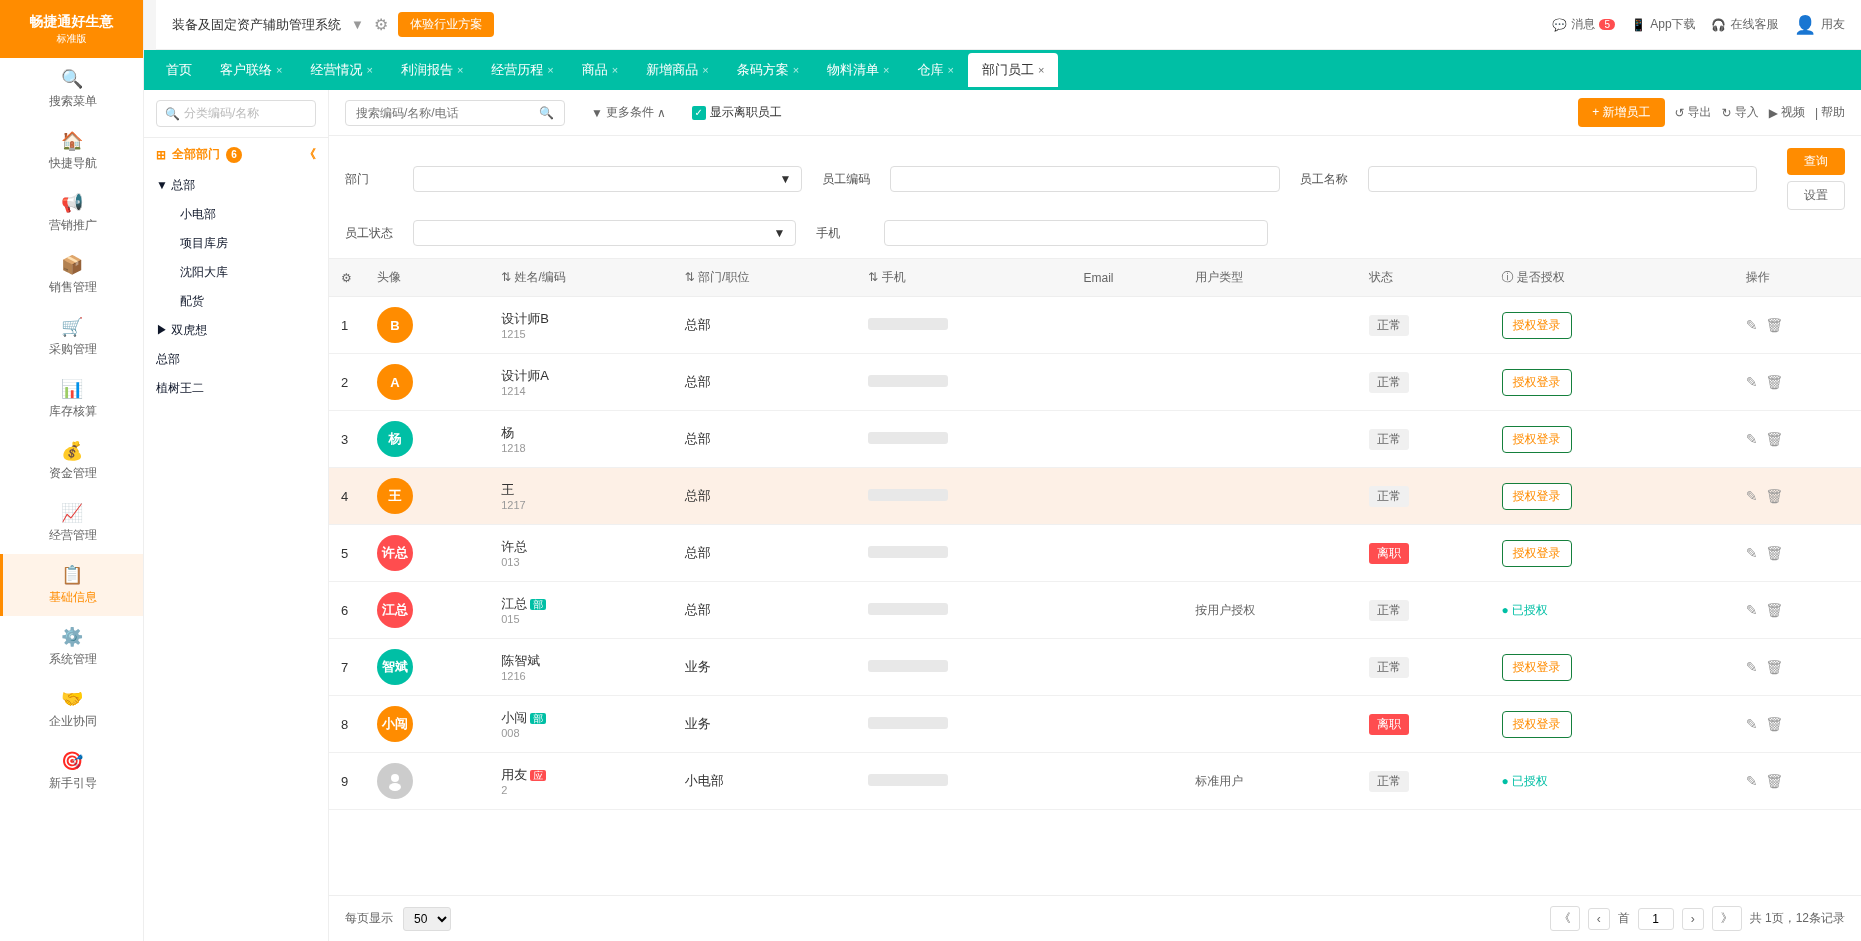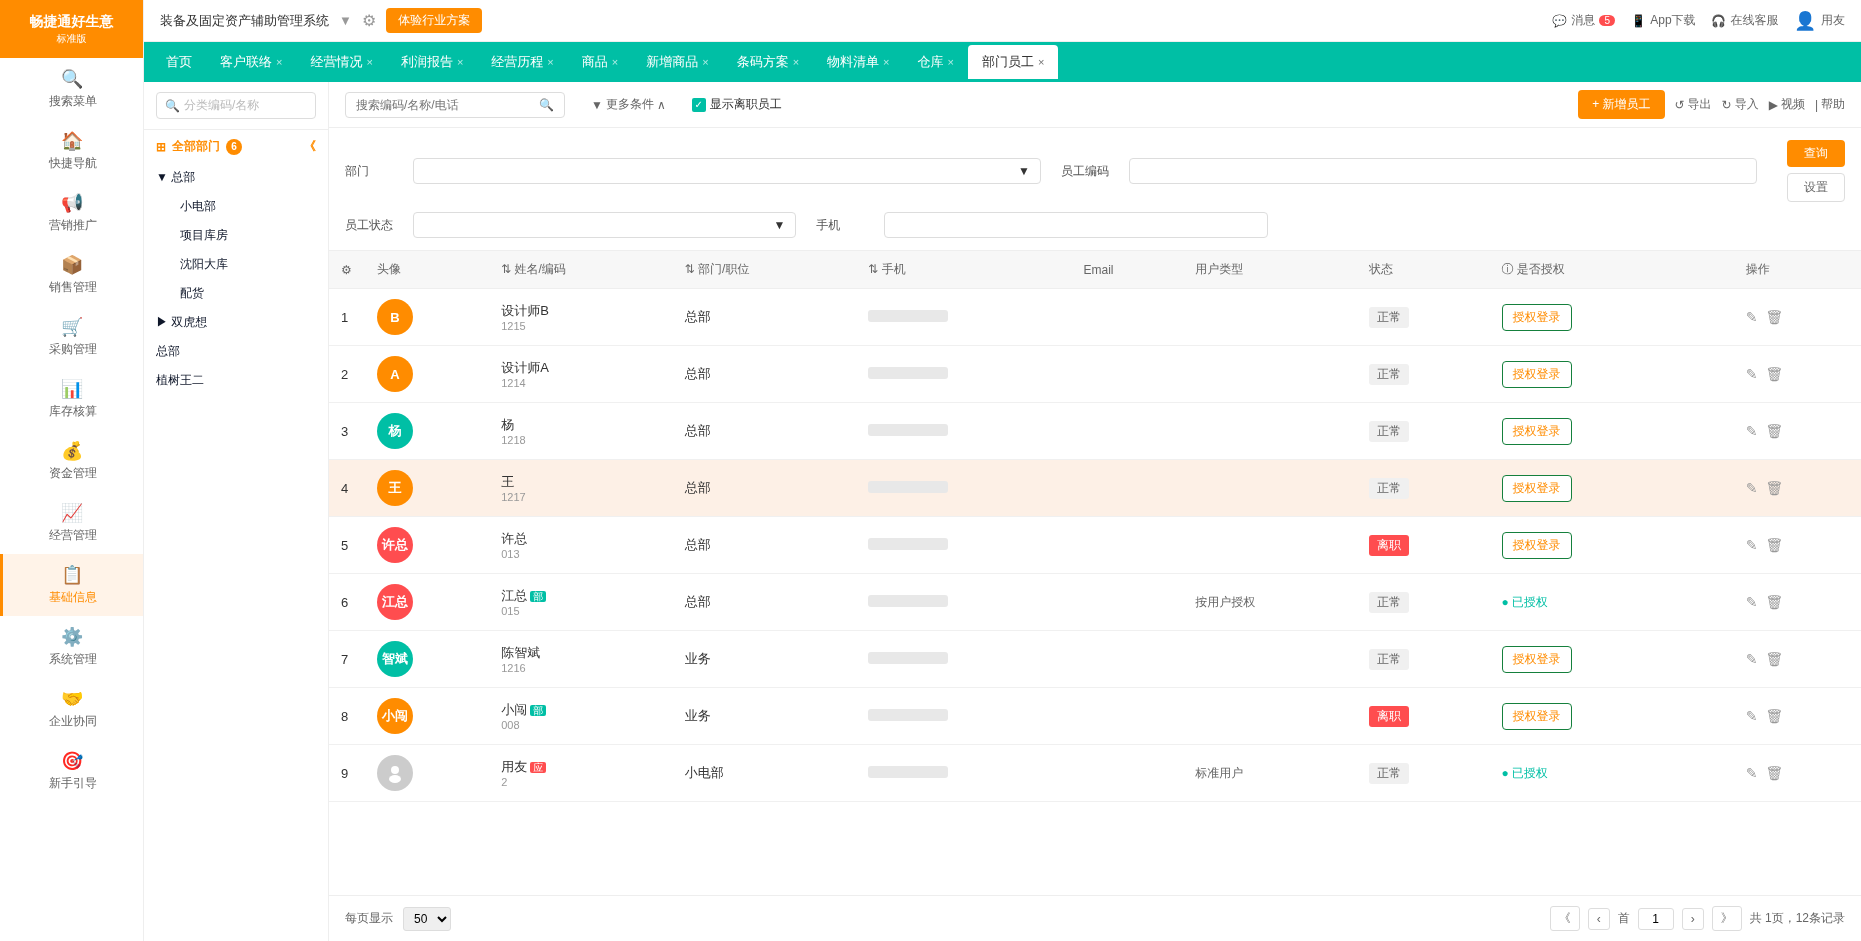--- a/index.html
+++ b/index.html
@@ -12,21 +12,21 @@
     .sidebar-logo .logo-sub { font-size: 10px; }
     .sidebar-nav { flex: 1; overflow-y: auto; }
     .sidebar-item { display: flex; flex-direction: column; align-items: center; padding: 10px 5px; cursor: pointer; color: #666; font-size: 12px; border-left: 3px solid transparent; }
     .sidebar-item.active { color: #ff8c00; background: #fff3e8; border-left-color: #ff8c00; }
     .sidebar-item .s-icon { font-size: 18px; margin-bottom: 3px; }
 
     
     .main { flex: 1; display: flex; flex-direction: column; overflow: hidden; }
 
     
-    .top-header { background: #fff; padding: 6px 16px; display: flex; align-items: center; justify-content: space-between; border-bottom: 1px solid #eee; height: 42px; }
+    .top-header { background: #fff; padding: 6px 16px; display: flex; align-items: center; justify-content: space-between; border-bottom: 1px solid #eee; height: 50px; margin-left: 12px; }
     .top-header-left { display: flex; align-items: center; gap: 10px; }
     .system-title { font-size: 13px; color: #333; }
     .top-header-right { display: flex; align-items: center; gap: 16px; font-size: 12px; color: #666; }
     .top-header-right .item { display: flex; align-items: center; gap: 4px; cursor: pointer; }
     .badge { background: #ff4d4f; color: #fff; border-radius: 10px; font-size: 10px; padding: 0 4px; min-width: 16px; text-align: center; }
     .trial-btn { background: #ff8c00; color: #fff; border: none; border-radius: 4px; padding: 4px 12px; font-size: 12px; cursor: pointer; }
 
     
     .nav-tabs { background: #00bfa5; display: flex; align-items: center; height: 40px; padding: 0 8px; overflow-x: auto; flex-shrink: 0; }
     .nav-tab { color: #fff; padding: 8px 14px; cursor: pointer; font-size: 13px; white-space: nowrap; display: flex; align-items: center; gap: 4px; border-radius: 4px 4px 0 0; }
@@ -311,20 +311,24 @@
             <span class="filter-label">部门</span>
             <div class="filter-select">
               <span></span>
               <span>▼</span>
             </div>
           </div>
           <div class="filter-field">
             <span class="filter-label">员工编码</span>
             <input class="filter-input" type="text" style="">
           </div>
+          <div class="filter-field">
+            <span class="filter-label">员工名称</span>
+            <input class="filter-input" type="text" style="">
+          </div>
           <div class="filter-actions">
             <button class="query-btn">查询</button>
             <button class="reset-btn">设置</button>
           </div>
         </div>
         <div class="filter-row">
           <div class="filter-field">
             <span class="filter-label">员工状态</span>
             <div class="filter-select">
               <span></span>

